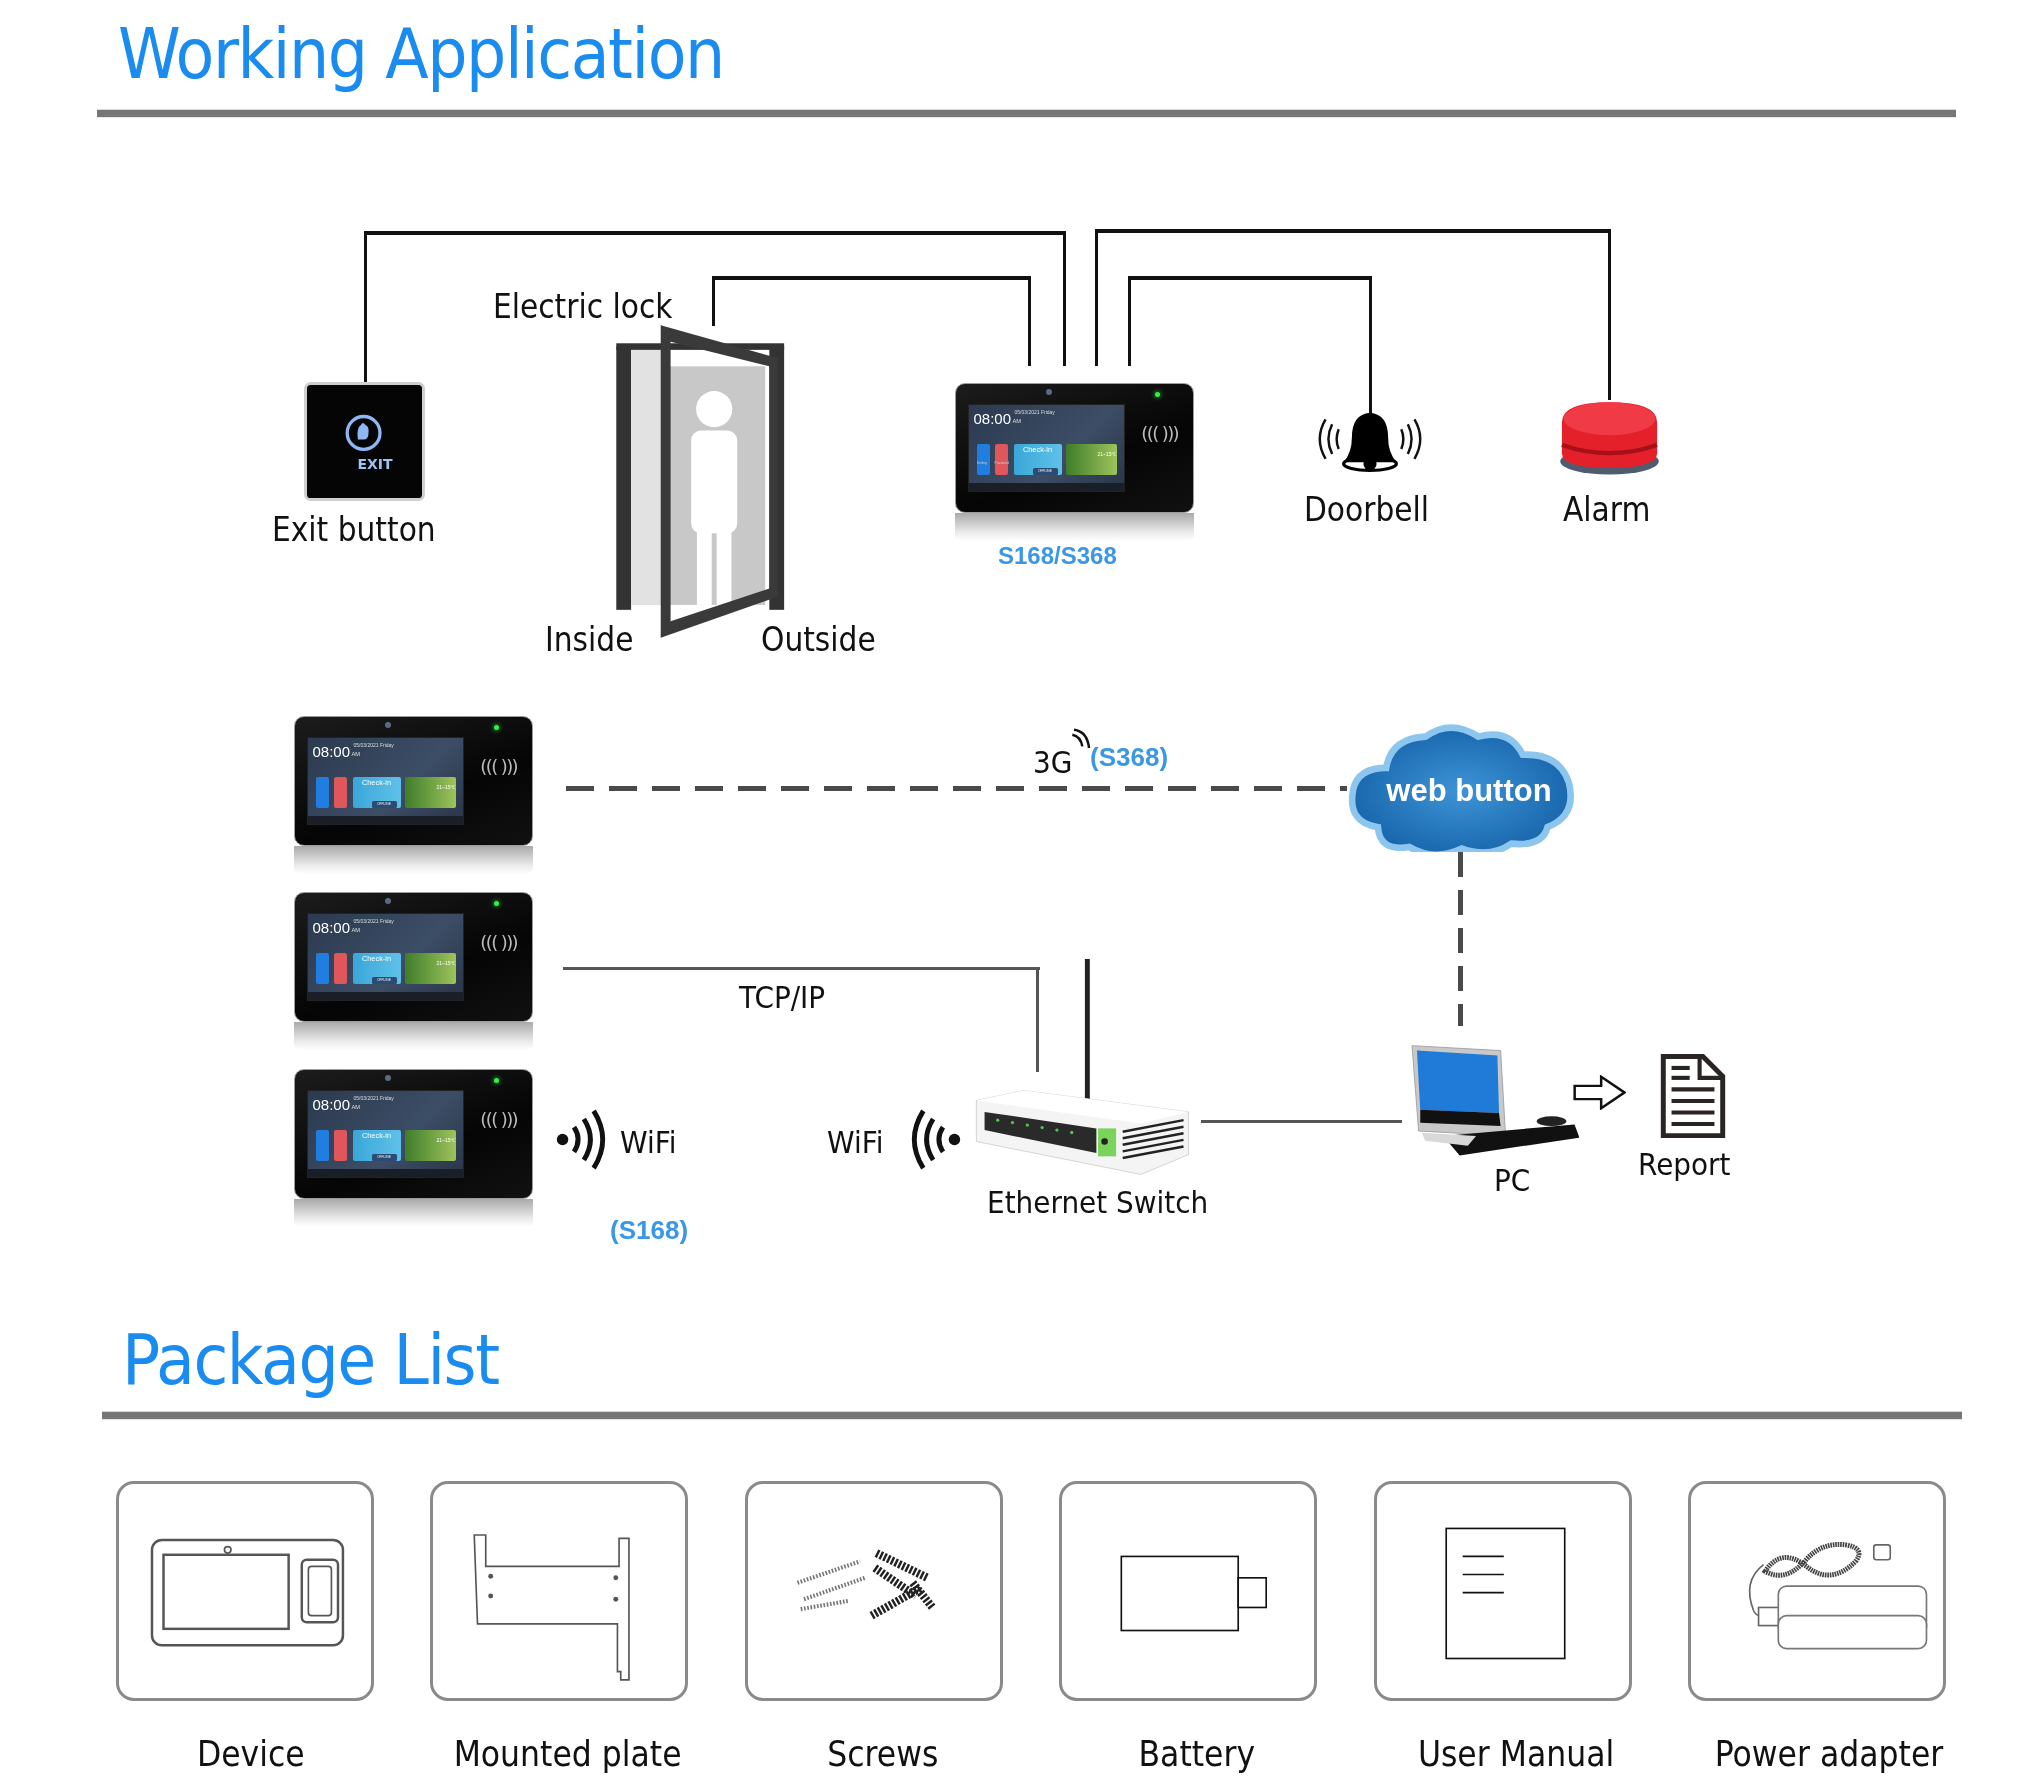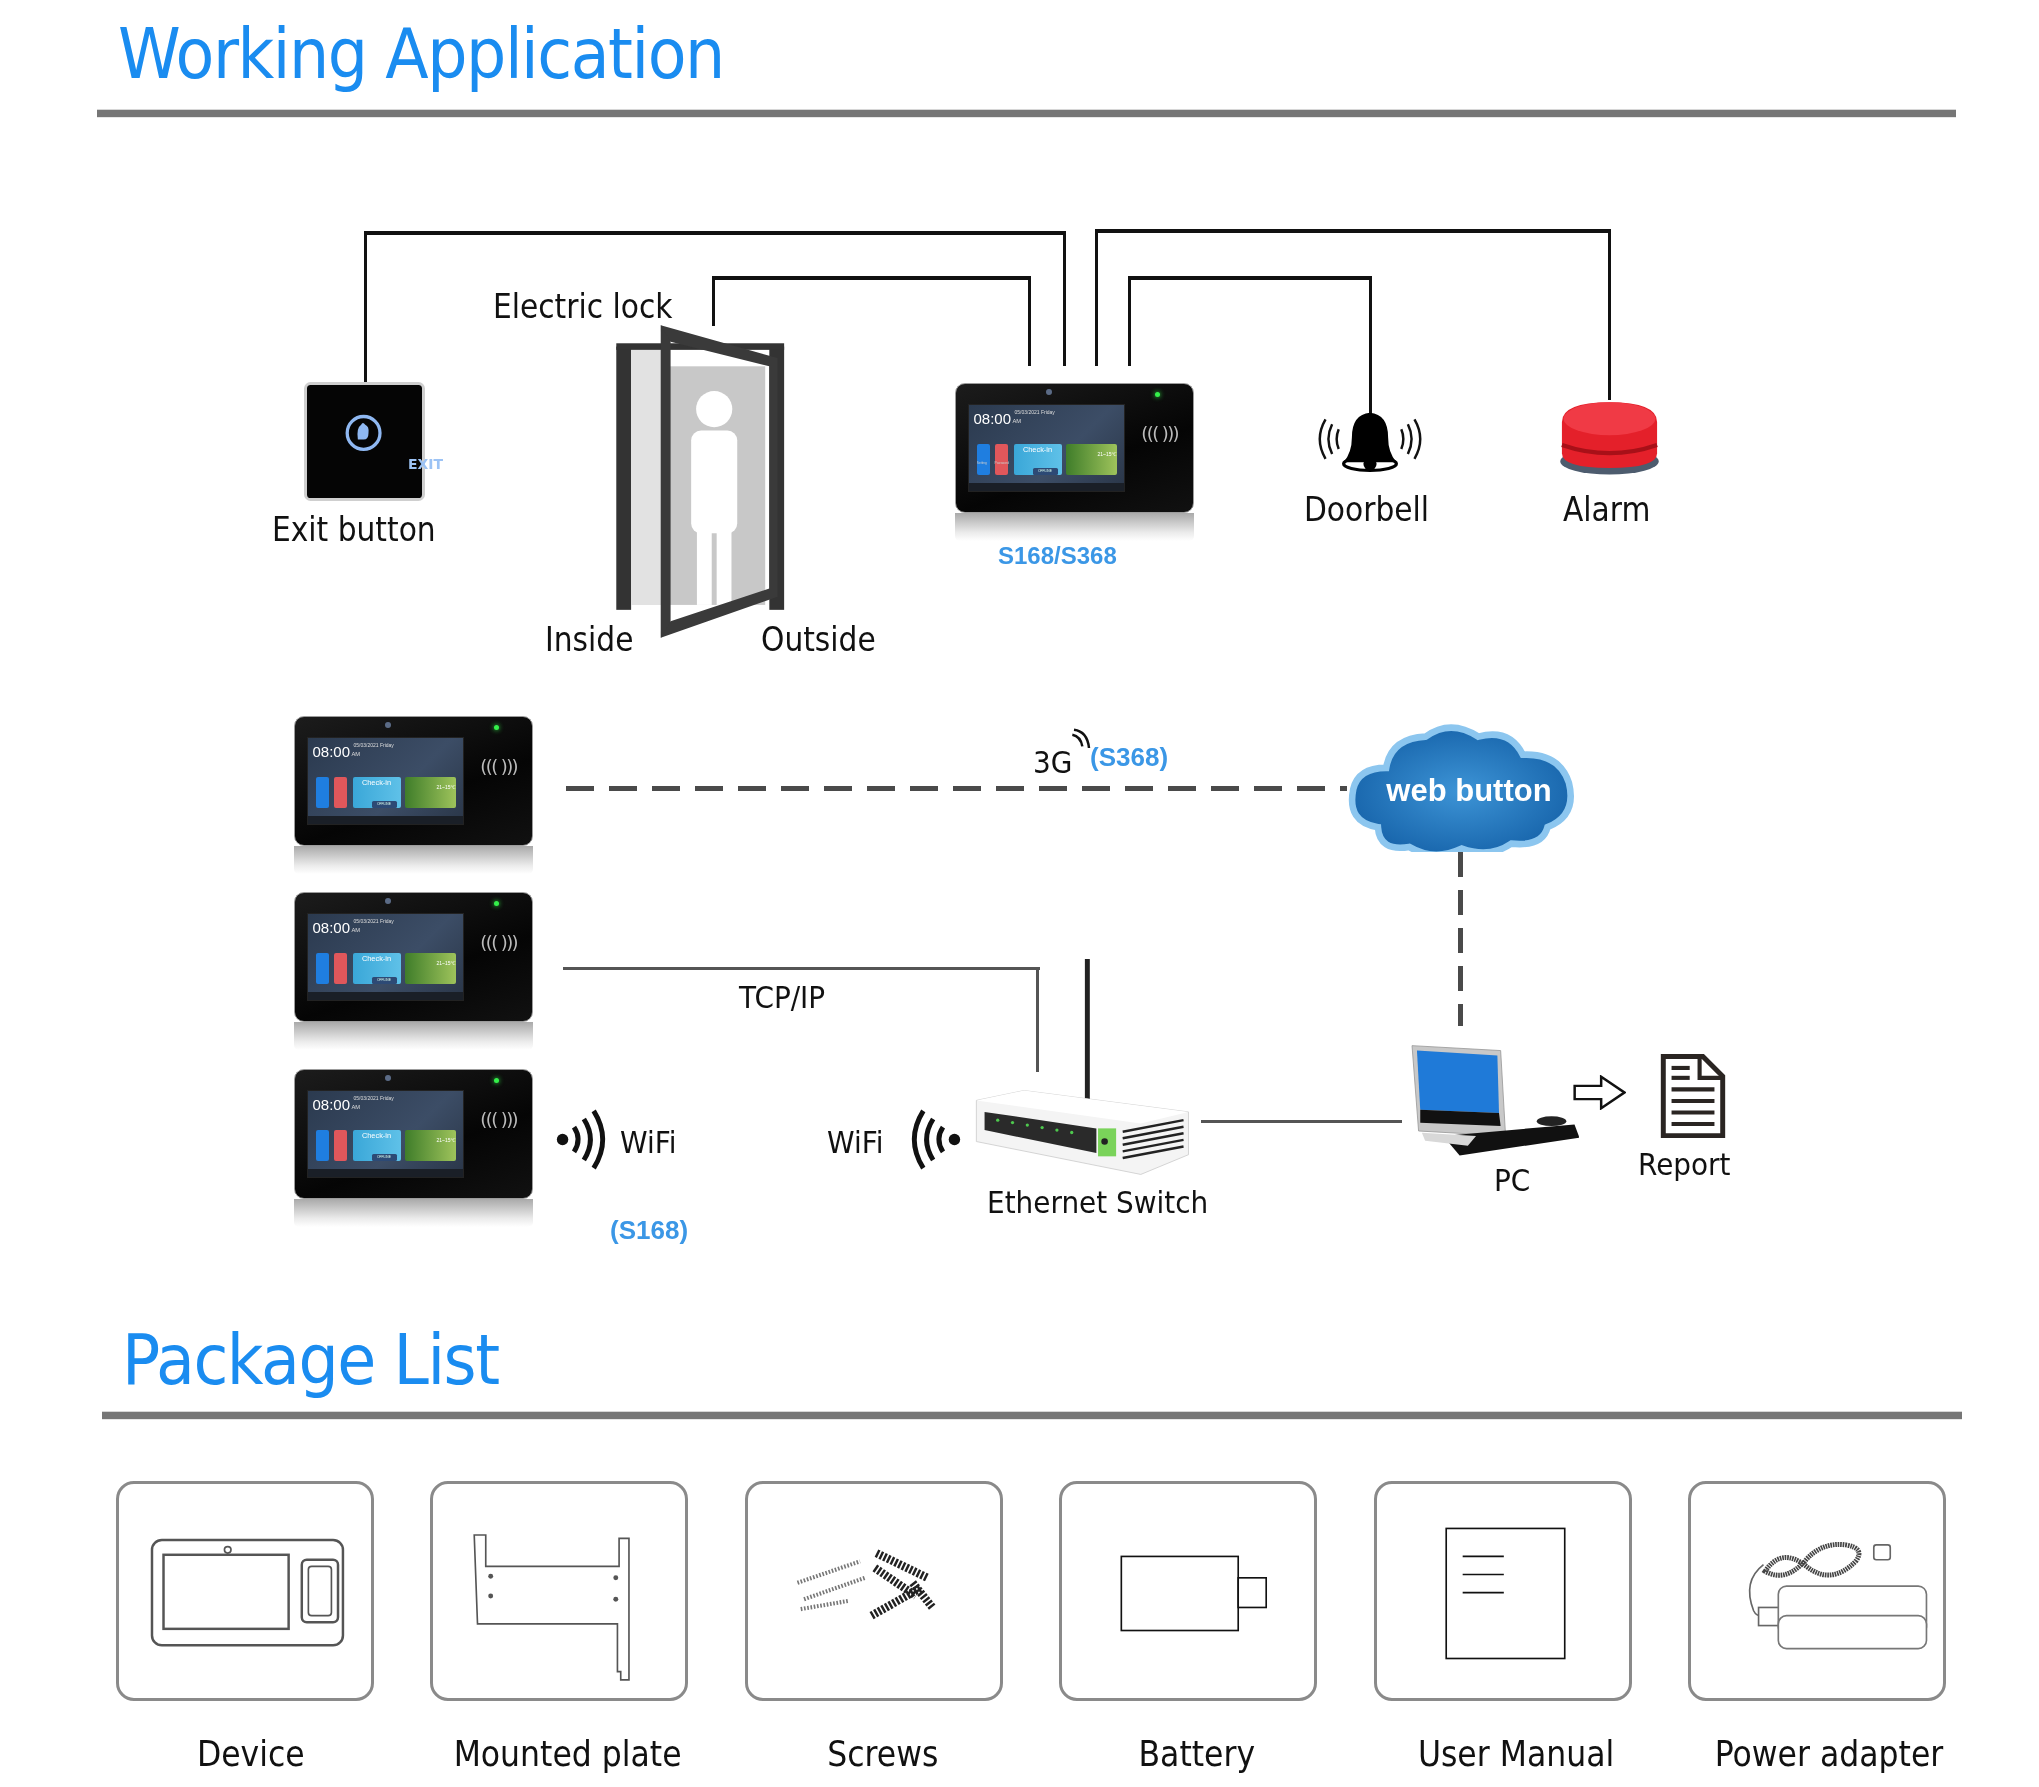--- a/index.html
+++ b/index.html
@@ -66,21 +66,21 @@
   <div class="wire" style="left:1128px; top:277px; width:3.3px; height:89px;"></div>
   <div class="wire" style="left:1128px; top:276px; width:244px; height:4.1px;"></div>
   <div class="wire" style="left:1369px; top:277px; width:3.3px; height:136px;"></div>
 </div>
 
 <div class="abs" style="left:304px; top:382px; width:121px; height:119px; background:#050505; border:3.3px solid #cfcfcf; border-radius:6.6px; box-sizing:border-box;">
   <svg width="114" height="113" viewBox="0 0 139 137">
     <circle cx="69" cy="58" r="20" fill="none" stroke="#8fb8f2" stroke-width="4"></circle>
     <path d="M62 66 q-2 -14 4 -18 q2 -4 5 0 q5 2 4 10 q0 8 -6 8z" fill="#8fb8f2"></path>
   </svg>
-  <div class="abs" style="left:0; top:71px; width:136px; text-align:right; color:#9cc3f5; font-size:14px; font-weight:bold; font-family:'DejaVu Sans', sans-serif;">EXIT</div>
+  <div class="abs" style="left:0; top:71px; width:136px; text-align:center; color:#9cc3f5; font-size:14px; font-weight:bold; font-family:'DejaVu Sans', sans-serif;">EXIT</div>
 </div>
 <div class="lbl" style="left:272px; top:513px;">Exit button</div>
 
 <div class="lbl" style="left:493px; top:290px;">Electric lock</div>
 
 <svg class="abs" style="left:613px; top:325px;" width="181" height="313" viewBox="0 0 220 380">
   <rect x="4" y="26" width="18" height="320" fill="#333"></rect>
   <polygon points="22,30 60,30 60,340 22,340" fill="#e2e2e2"></polygon>
   <rect x="60" y="50" width="125" height="290" fill="#c8c8c8"></rect>
   <rect x="190" y="26" width="18" height="320" fill="#333"></rect>

